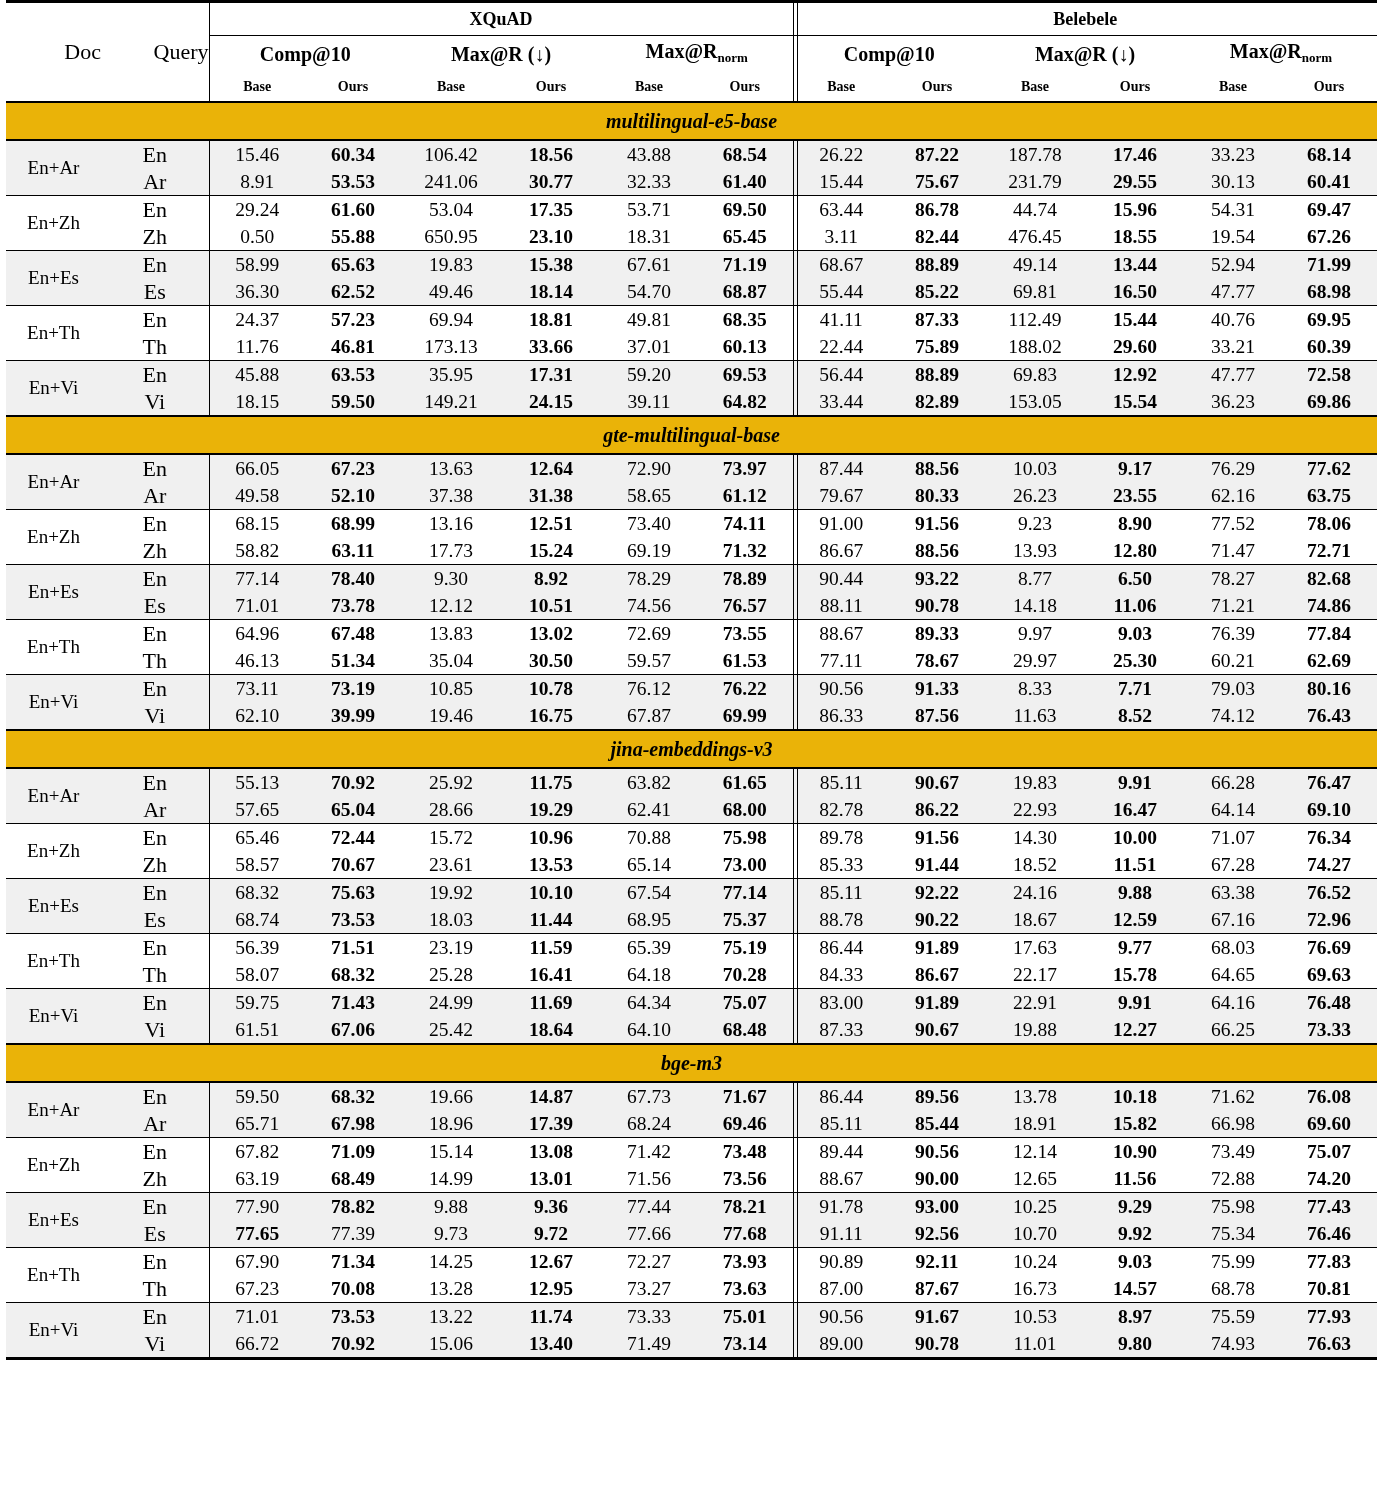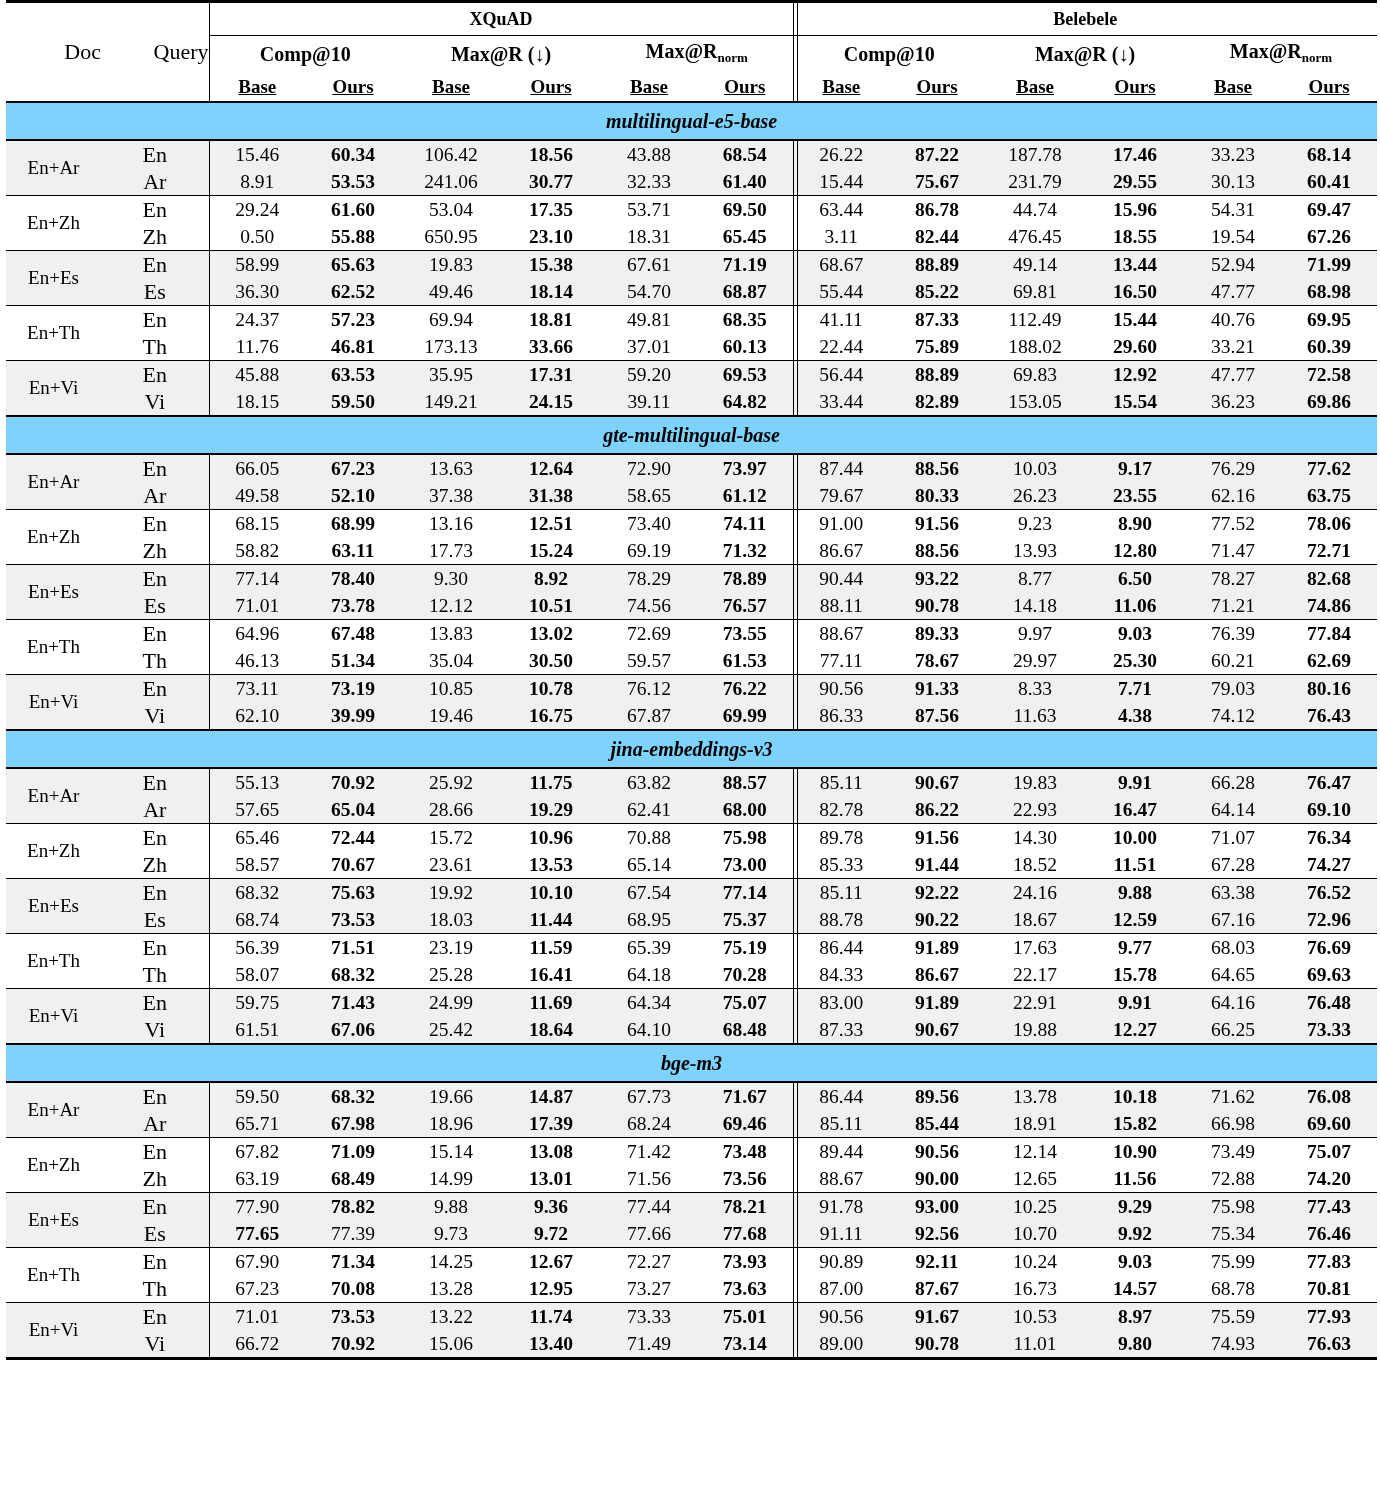--- a/index.html
+++ b/index.html
@@ -51,24 +51,23 @@
     font-family:Liberation Serif, serif;
   }
   .hdr-metric .sub{
     font-size:13px;
     font-weight:bold;
     vertical-align:-0.28em;
     letter-spacing:0;
   }
   .hdr-sub{
     text-align:center;
-    font-size:19px;
+    font-size:14px;
     height:28px;
     line-height:28px;
-    text-decoration:underline;
   }
   .hdr-doc, .hdr-query{
     text-align:right;
     font-weight:normal;
     font-size:22px;
     vertical-align:middle;
   }
 
   
   .vsep{border-left:1.3px solid #000;}
@@ -99,21 +98,21 @@
     line-height:27px;
   }
   tr.shade td{background:#f0f0f0;}
   tr.sect td{
     text-align:center;
     font-style:italic;
     font-weight:bold;
     font-size:20px;
     height:36px;
     line-height:36px;
-    background:#7dd3fc;
+    background:#eab308;
   }
 </style>
 </head>
 <body>
 
 <div id="sheet">
   <table class="tbl">
     <colgroup>
       <col style="width:95px">
       <col style="width:108px">
@@ -505,42 +504,42 @@
           <td class="qry">Vi</td>
           <td class="num vsep">62.10</td>
           <td class="num b">39.99</td>
           <td class="num">19.46</td>
           <td class="num b">16.75</td>
           <td class="num">67.87</td>
           <td class="num b">69.99</td>
           <td class="num vsep dblwrap">86.33</td>
           <td class="num b">87.56</td>
           <td class="num">11.63</td>
-          <td class="num b">4.38</td>
+          <td class="num b">8.52</td>
           <td class="num">74.12</td>
           <td class="num b">76.43</td>
         </tr>
         <tr class="rule-thick">
           <td colspan="14"></td>
         </tr>
         <tr class="sect">
           <td colspan="14">jina-embeddings-v3</td>
         </tr>
         <tr class="rule-thick">
           <td colspan="14"></td>
         </tr>
         <tr class="shade">
           <td class="doc" rowspan="2">En+Ar</td>
           <td class="qry">En</td>
           <td class="num vsep">55.13</td>
           <td class="num b">70.92</td>
           <td class="num">25.92</td>
           <td class="num b">11.75</td>
           <td class="num">63.82</td>
-          <td class="num b">88.57</td>
+          <td class="num b">61.65</td>
           <td class="num vsep dblwrap">85.11</td>
           <td class="num b">90.67</td>
           <td class="num">19.83</td>
           <td class="num b">9.91</td>
           <td class="num">66.28</td>
           <td class="num b">76.47</td>
         </tr>
         <tr class="shade">
           <td class="qry">Ar</td>
           <td class="num vsep">57.65</td>

